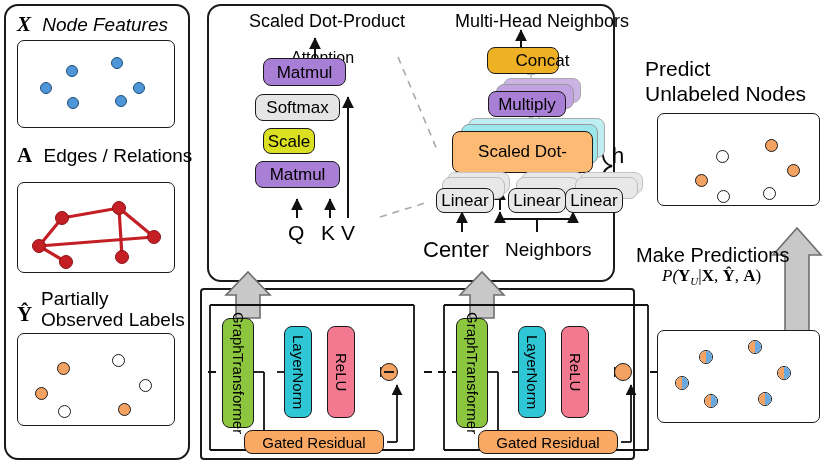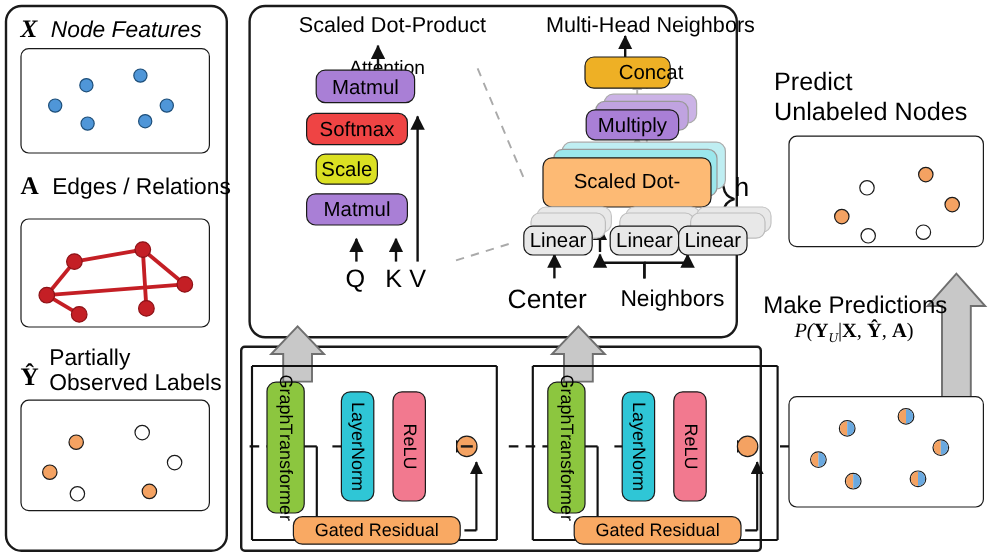--- a/index.html
+++ b/index.html
@@ -15,21 +15,21 @@
   .red{background:#c41f25;border-color:#8d1217;}
   .orange{background:#f4a262;border-color:#1a1a1a;}
   .hollow{background:#fff;border-color:#1a1a1a;}
   .half{position:absolute;border-radius:50%;box-sizing:border-box;border:1.4px solid #1a1a1a;overflow:hidden;background:#fff;}
   .half .l,.half .r{position:absolute;top:0;height:100%;width:50%;}
   .half .l{left:0}.half .r{right:0}
   .c-or{background:#f4a262}.c-bl{background:#6aa9e0}
   .blk{position:absolute;border:1.7px solid #1a1a1a;border-radius:8px;box-sizing:border-box;
        display:flex;align-items:center;justify-content:center;font-size:17px;text-align:center;line-height:17px;}
   .purple{background:#a97fd6}
-  .green{background:#ef4444}
+  .green{background:#e5e5e5}
   .yellow{background:#dbe022}
   .gold{background:#eeb025}
   .teal{background:#fdba74}
   .lgreen{background:#8cc63f}
   .cyan{background:#2fc6d6}
   .pink{background:#f2798f}
   .orangeblk{background:#f9a963}
   .gray{background:#e8e8e8}
   .vert{writing-mode:vertical-rl;text-orientation:mixed;}
   svg{position:absolute;left:0;top:0;overflow:visible}
@@ -184,21 +184,21 @@
 <div class="blk gray" style="left:508px;top:188px;width:58px;height:25px;">
   <span>Linear</span>
 </div>
 <div class="blk gray" style="left:580px;top:172px;width:63px;height:22px;border-color:#c4c4c4;color:#cfcfcf;"></div>
 <div class="blk gray" style="left:575px;top:177px;width:63px;height:22px;border-color:#bdbdbd;color:#cfcfcf;"></div>
 <div class="blk gray" style="left:565px;top:188px;width:58px;height:25px;">
   <span>Linear</span>
 </div>
 
 <div class="lbl" style="left:423px;top:239px;font-size:22px;">Center</div>
-<div class="lbl" style="left:505px;top:239px;font-size:19px;margin-left:12px;">Neighbors</div>
+<div class="lbl" style="left:505px;top:239px;font-size:19px;">Neighbors</div>
 
 <div class="panel" style="left:200px;top:288px;width:435px;height:172px;border-radius:4px;"></div>
 
 <svg width="825" height="464" style="pointer-events:none">
   <g fill="#c8c8c8" stroke="#6f6f6f" stroke-width="1.6">
     <path d="M236,318 L236,295 L226,295 L248,272 L270,295 L260,295 L260,318 z"></path>
     <path d="M470,318 L470,295 L460,295 L482,272 L504,295 L494,295 L494,318 z"></path>
     <path d="M785,338 L785,255 L773,255 L797,228 L821,255 L809,255 L809,338 z"></path>
   </g>
 

